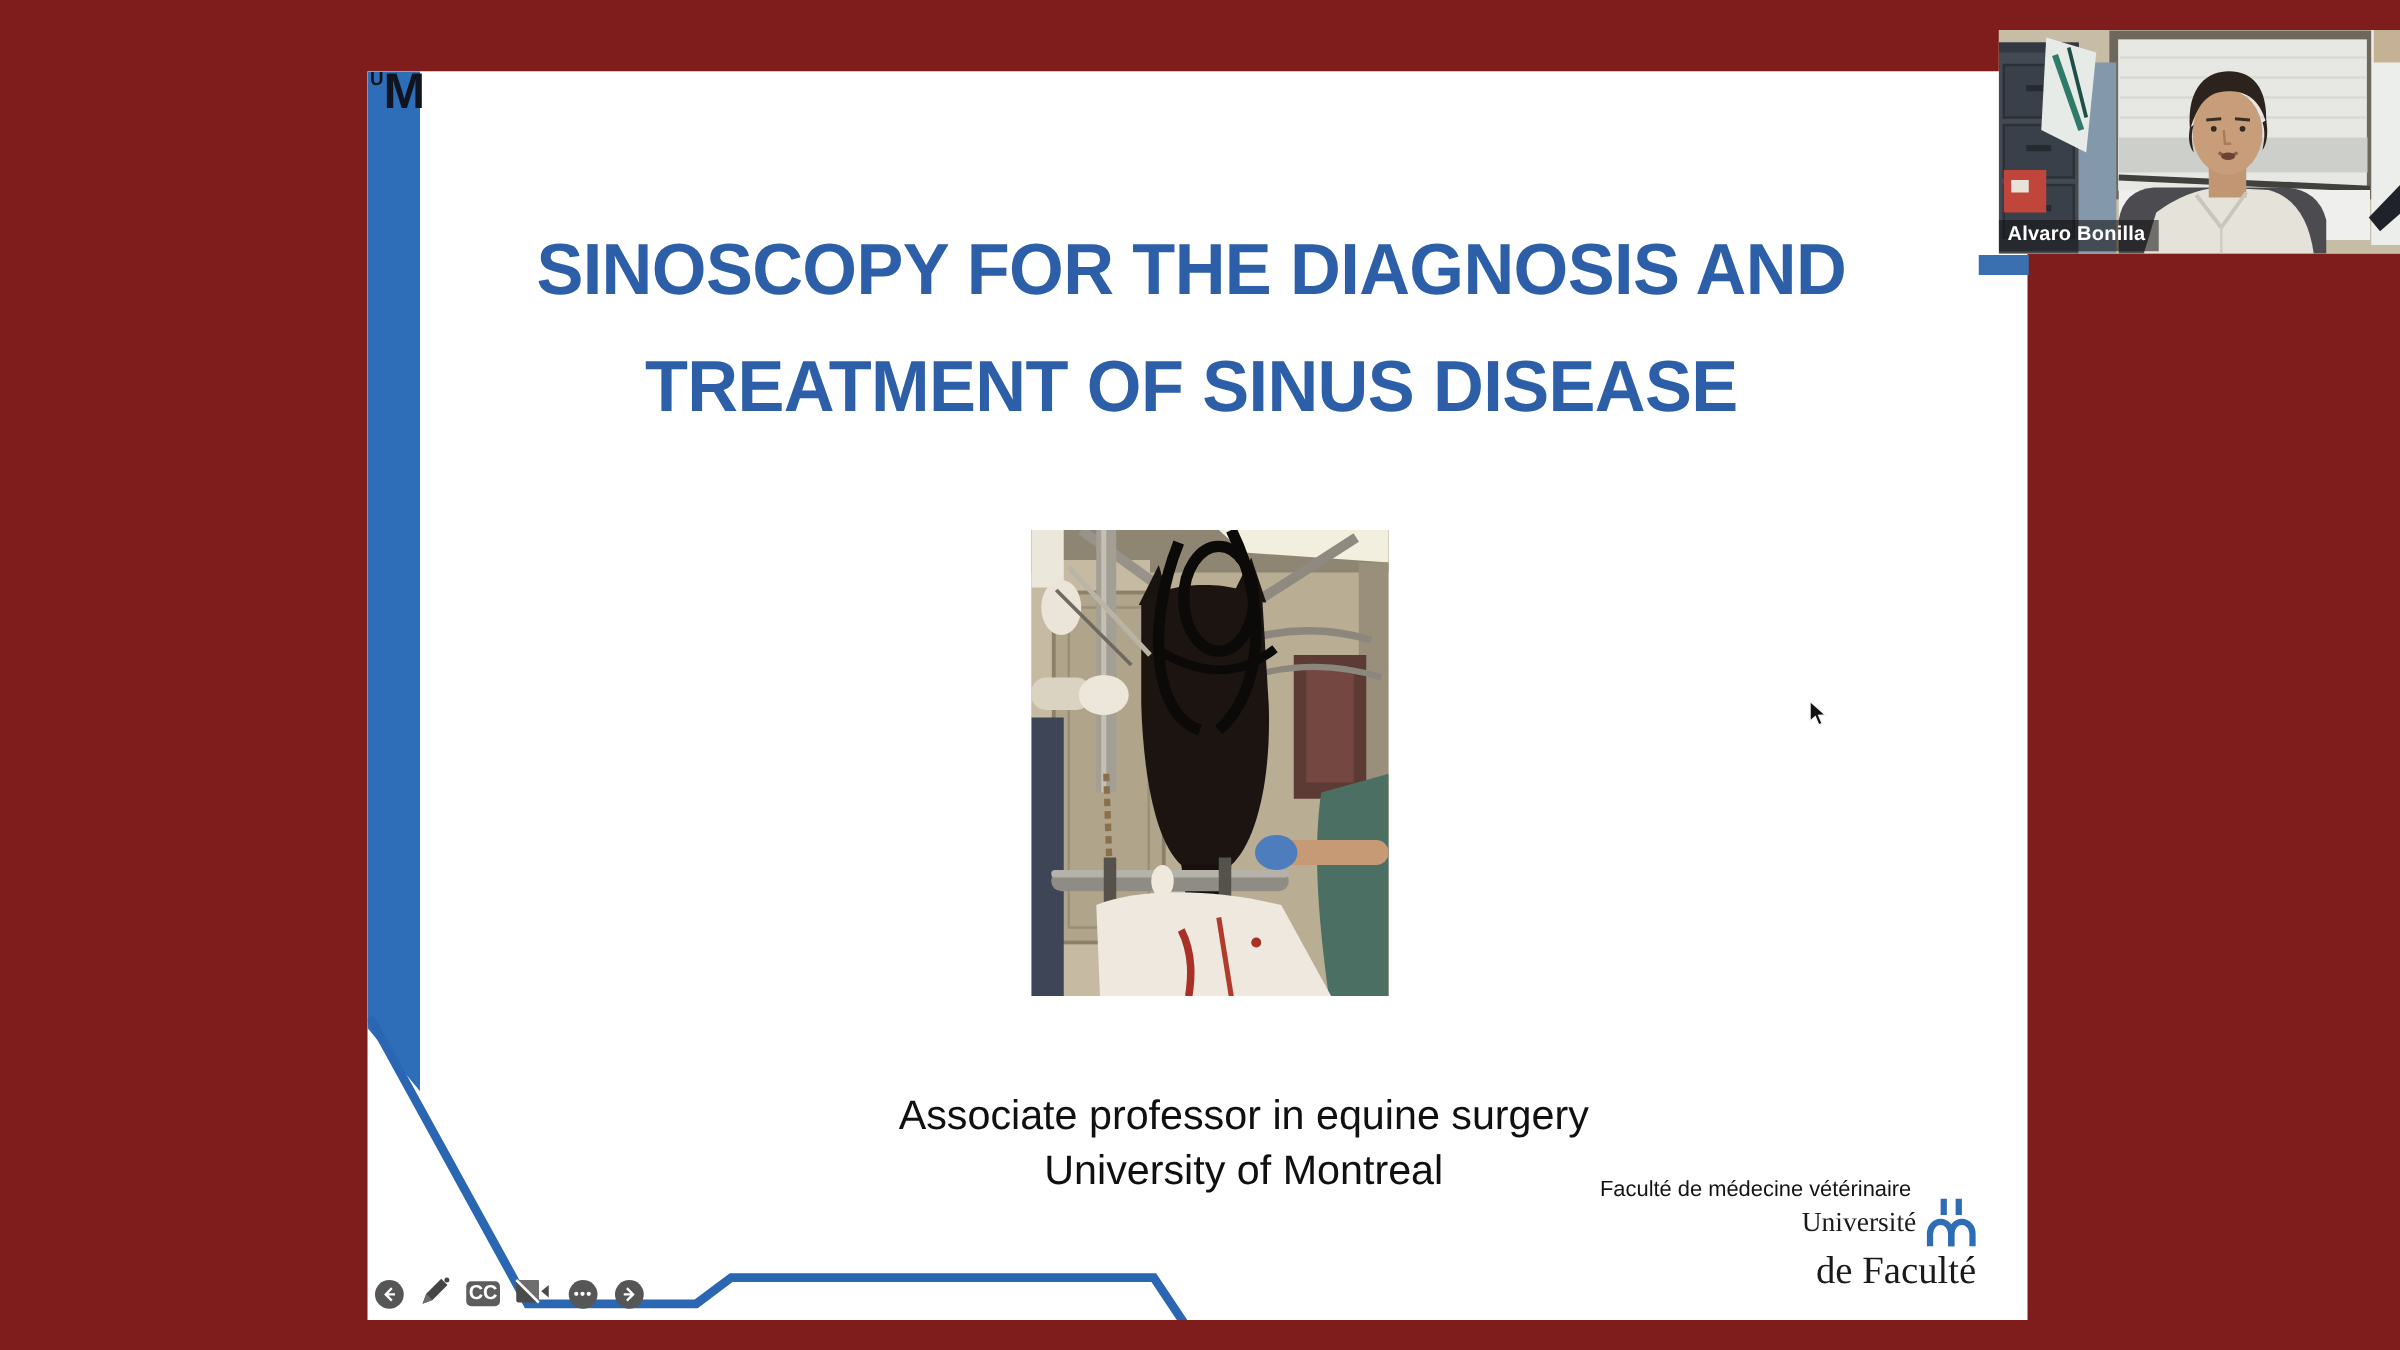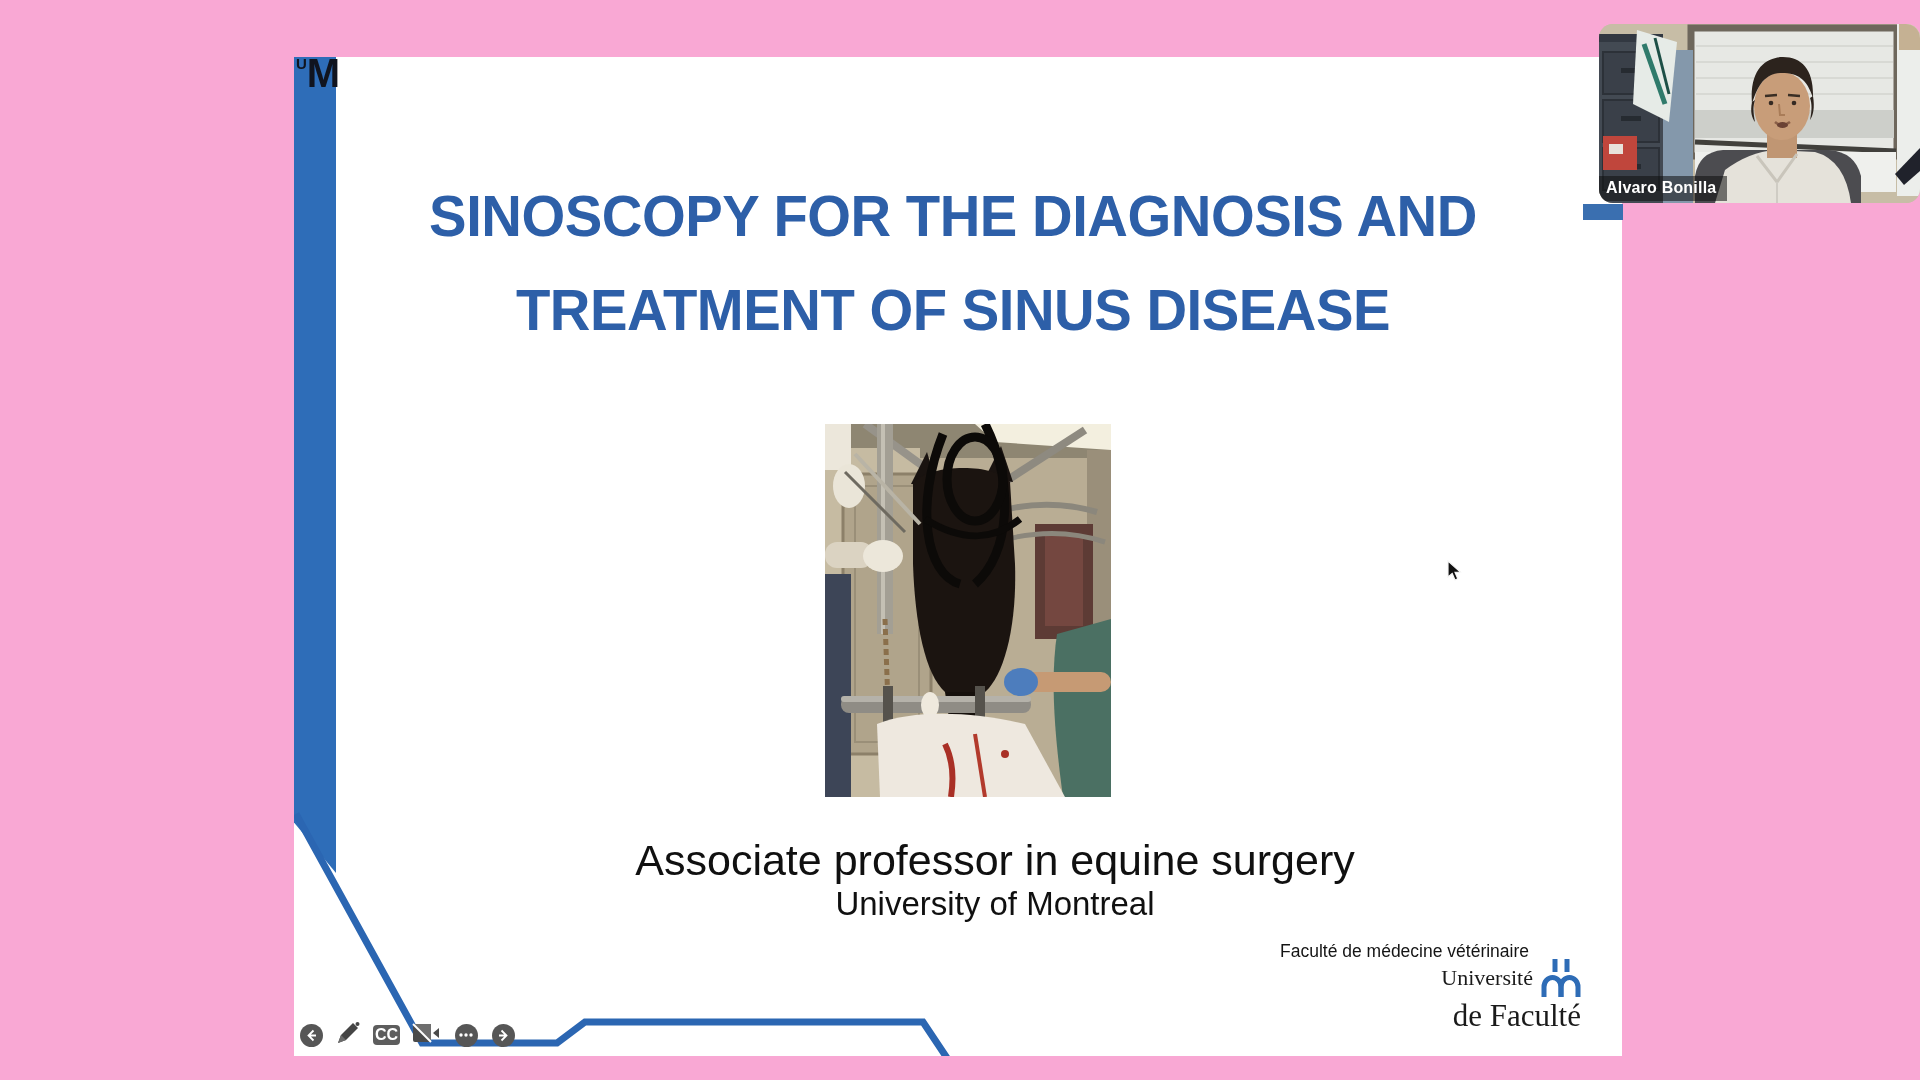--- a/index.html
+++ b/index.html
@@ -1,36 +1,36 @@
 <!DOCTYPE html>
 <html><head>
 <meta charset="utf-8">
 <style>
   html,body{margin:0;padding:0;background:#000;width:1920px;height:1080px;overflow:hidden;
             font-family:"Liberation Sans",sans-serif;}
-  .stage{position:absolute;inset:0;width:1920px;height:1080px;background:#f9a8d4;}
+  .stage{position:absolute;inset:0;width:1920px;height:1080px;background:#7f1d1d;}
 
   
   .slide{position:absolute;left:294px;top:57px;width:1328px;height:999px;background:#fff;overflow:hidden;}
   .wedge{position:absolute;left:0;top:0;width:42px;height:816px;background:#2e6db8;
          clip-path:polygon(0 0,100% 0,100% 100%,0 93.8%);}
   .corner-logo{position:absolute;left:2px;top:-4px;color:#10141f;z-index:3;line-height:1;}
   .corner-logo .sup{font-size:15px;font-weight:bold;vertical-align:18px;}
   .corner-logo .main{font-size:40px;font-weight:bold;letter-spacing:-1px;}
 
   .title{position:absolute;left:30px;right:40px;top:112px;text-align:center;color:#2d5fa8;
          font-size:58px;font-weight:bold;line-height:94px;letter-spacing:-.5px;
          transform:scaleX(.97);transform-origin:50% 0;}
 
   .photo{position:absolute;left:531px;top:367px;width:286px;height:373px;overflow:hidden;}
   .photo svg{display:block;}
 
   .author{position:absolute;left:200px;top:781px;width:1002px;text-align:center;color:#101010;}
   .author .name{font-size:40px;font-weight:bold;line-height:46px;margin-bottom:16px;letter-spacing:-.5px;}
-  .author .role{font-size:43px;line-height:44px;}
+  .author .role{font-size:33px;line-height:44px;margin-top:32px;}
   .author .affil{font-size:33px;line-height:44px;}
 
   .faculty{position:absolute;left:986px;top:884px;font-size:17.5px;font-weight:normal;color:#141414;}
   .uni1{position:absolute;right:89px;top:908px;font-family:"Liberation Serif",serif;
         font-size:22px;color:#1a1a1a;}
   .uni2{position:absolute;right:41px;top:941px;font-family:"Liberation Serif",serif;
         font-size:31px;color:#1a1a1a;}
   .udem-mark{position:absolute;left:1246px;top:901px;}
 
   
@@ -40,21 +40,21 @@
   .toolbar{position:absolute;left:4px;top:965px;display:flex;align-items:center;gap:11px;z-index:6;}
   .tb{width:26px;height:26px;display:flex;align-items:center;justify-content:center;cursor:pointer;}
   .tb .circ{width:23px;height:23px;border-radius:50%;background:#565656;display:flex;
             align-items:center;justify-content:center;color:#fff;}
   .cc-badge{width:27px;height:20px;border-radius:4px;background:#5d5d5d;color:#fff;
             font-size:16px;font-weight:bold;display:flex;align-items:center;justify-content:center;
             letter-spacing:0;}
 
   
   .webcam{position:absolute;left:1599px;top:24px;width:321px;height:179px;z-index:8;
-          background:#c7bda6;overflow:hidden;cursor:pointer;border-radius:14px;}
+          background:#c7bda6;overflow:hidden;cursor:pointer;}
   .nametag{position:absolute;left:0;bottom:2px;background:rgba(15,15,15,.55);color:#fff;
            font-size:16px;font-weight:bold;padding:3px 11px 4px 7px;letter-spacing:.2px;}
   .mini-blue{position:absolute;left:1583px;top:204px;width:40px;height:16px;background:#3a6fb0;z-index:7;}
 
   .cursor{position:absolute;left:1447px;top:560px;z-index:20;pointer-events:none;}
 </style>
 </head>
 <body>
 
 <div class="stage">

